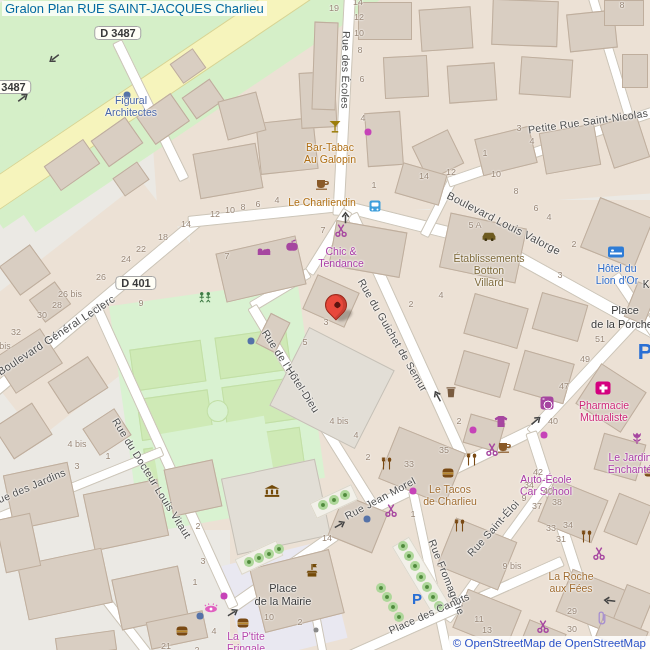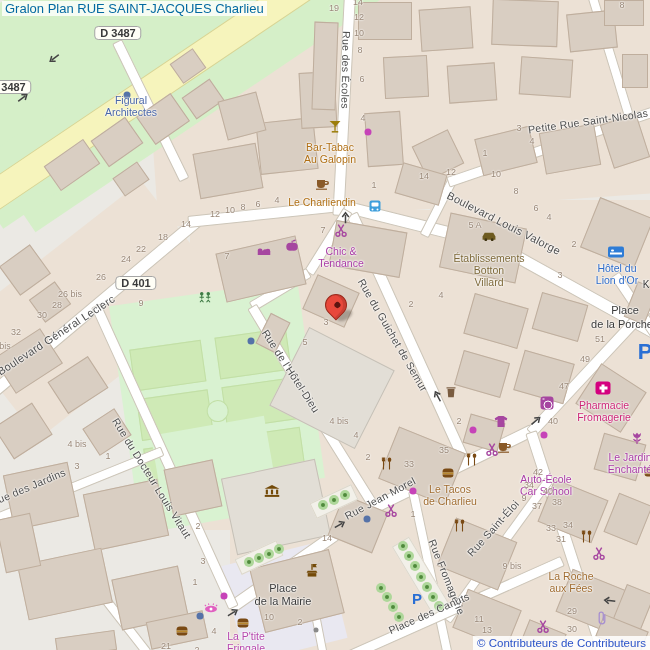--- a/index.html
+++ b/index.html
@@ -415,21 +415,21 @@
   <span class="pl" style="left:625px;top:310px">Place</span>
   <span class="pl" style="left:622px;top:324px">de la Porche</span>
   <span class="pl" style="left:646px;top:284px;font-size:10px">K</span>
 
   <span class="poi" style="left:131px;top:106px;color:#4a67a8"><span>Figural</span><br><span>Architectes</span></span>
   <span class="poi" style="left:330px;top:153px;color:#b06f14"><span>Bar-Tabac</span><br><span>Au Galopin</span></span>
   <span class="poi" style="left:322px;top:202px;color:#b06f14">Le Charliendin</span>
   <span class="poi" style="left:341px;top:257px;color:#a93ba5"><span>Chic &amp;</span><br><span>Tendance</span></span>
   <span class="poi" style="left:489px;top:270px;color:#7d6838"><span>Établissements</span><br><span>Botton</span><br><span>Villard</span></span>
   <span class="poi" style="left:617px;top:274px;color:#2e6bc8"><span>Hôtel du</span><br><span>Lion d'Or</span></span>
-  <span class="poi" style="left:604px;top:411px;color:#cc2576"><span>Pharmacie</span><br><span>Fromagerie</span></span>
+  <span class="poi" style="left:604px;top:411px;color:#cc2576"><span>Pharmacie</span><br><span>Mutualiste</span></span>
   <span class="poi" style="left:630px;top:463px;color:#a93ba5"><span>Le Jardin</span><br><span>Enchanté</span></span>
   <span class="poi" style="left:546px;top:485px;color:#a93ba5"><span>Auto-École</span><br><span>Car School</span></span>
   <span class="poi" style="left:450px;top:495px;color:#a06c30"><span>Le Tacos</span><br><span>de Charlieu</span></span>
   <span class="poi" style="left:571px;top:582px;color:#a06c30"><span>La Roche</span><br><span>aux Fées</span></span>
   <span class="poi" style="left:246px;top:642px;color:#b648ae"><span>La P'tite</span><br><span>Fringale</span></span>
 
   <span class="pk" style="left:417px;top:598px;font-size:15px">P</span>
   <span class="pk" style="left:645px;top:352px;font-size:22px">P</span>
 
   <span class="hn" style="left:334px;top:8px">19</span>
@@ -514,14 +514,14 @@
   <span class="hn" style="left:323px;top:230px">7</span>
 
   <span class="badge" style="left:118px;top:33px">D 3487</span>
   <span class="badge" style="left:8px;top:87px">D 3487</span>
   <span class="badge" style="left:136px;top:283px">D 401</span>
 
   <i class="pinsh"></i>
   <i class="pin"></i>
 
   <span class="title">Gralon Plan RUE SAINT-JACQUES Charlieu</span>
-  <a class="attr">© Contributeurs de Contributeurs</a>
+  <a class="attr">© OpenStreetMap de OpenStreetMap</a>
 </div>
 
 </body></html>

